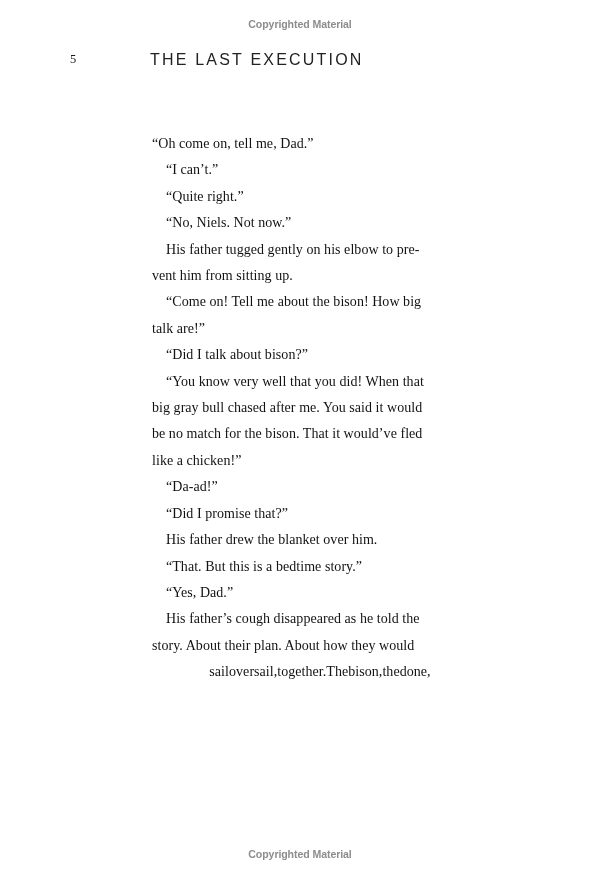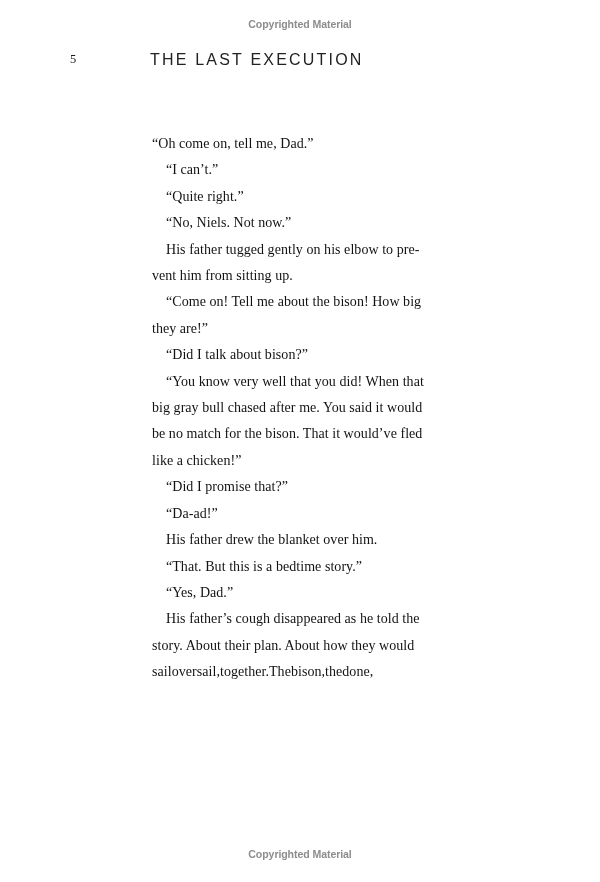--- a/index.html
+++ b/index.html
@@ -81,21 +81,21 @@
     line-height: 26.4px;
     color: #121212;
     white-space: pre;
     letter-spacing: 0.05px;
   }
   .line.indent { text-indent: 14px; }
 
   
   .line.justified {
     display: flex;
-    justify-content: flex-start;
+    justify-content: center;
     white-space: normal;
   }
   .line.justified > span { white-space: pre; }
 </style>
 </head>
 <body>
 
 <div class="page">
 
   <div class="watermark watermark-top">Copyrighted Material</div>
@@ -106,28 +106,28 @@
   </div>
 
   <div class="textblock" id="textblock">
       <div class="line">“Oh come on, tell me, Dad.”</div>
       <div class="line indent">“I can’t.”</div>
       <div class="line indent">“Quite right.”</div>
       <div class="line indent">“No, Niels. Not now.”</div>
       <div class="line indent">His father tugged gently on his elbow to pre-</div>
       <div class="line">vent him from sitting up.</div>
       <div class="line indent">“Come on! Tell me about the bison! How big</div>
-      <div class="line">they are!”</div>
+      <div class="line">talk are!”</div>
       <div class="line indent">“Did I talk about bison?”</div>
       <div class="line indent">“You know very well that you did! When that</div>
       <div class="line">big gray bull chased after me. You said it would</div>
       <div class="line">be no match for the bison. That it would’ve fled</div>
       <div class="line">like a chicken!”</div>
+      <div class="line indent">“Da-ad!”</div>
       <div class="line indent">“Did I promise that?”</div>
-      <div class="line indent">“Da-ad!”</div>
       <div class="line indent">His father drew the blanket over him.</div>
       <div class="line indent">“That. But this is a bedtime story.”</div>
       <div class="line indent">“Yes, Dad.”</div>
       <div class="line indent">His father’s cough disappeared as he told the</div>
       <div class="line">story. About their plan. About how they would</div>
       <div class="line justified">
         <span>sail</span>
         <span>over</span>
         <span>sail,</span>
         <span>together.</span>

